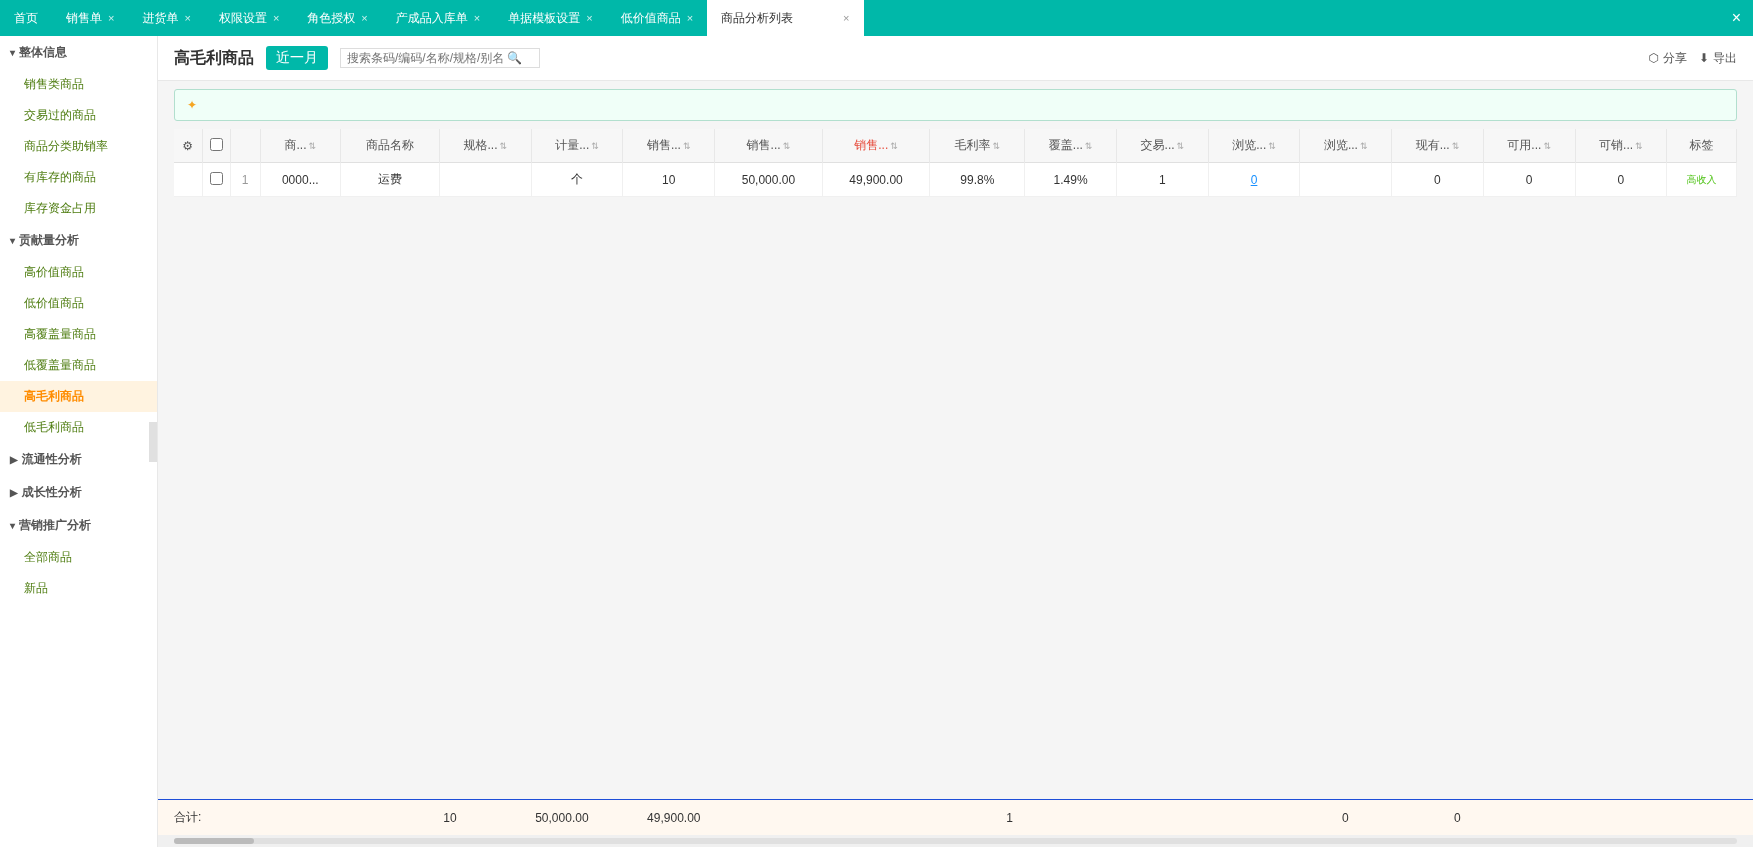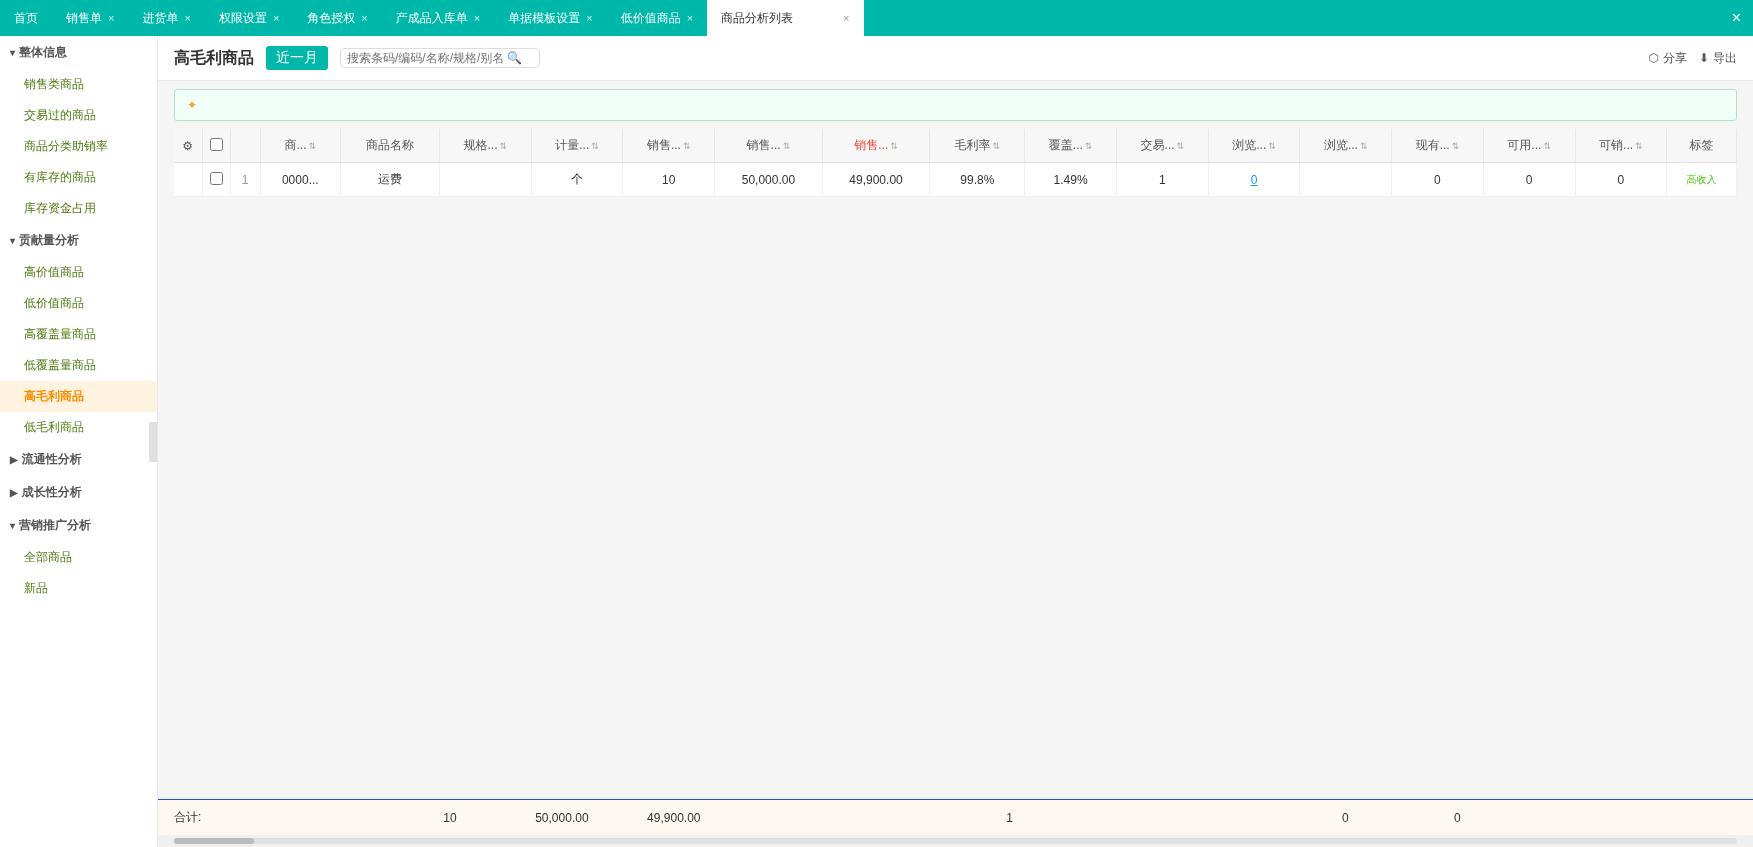--- a/index.html
+++ b/index.html
@@ -123,21 +123,21 @@
       border: none;
       border-radius: 3px;
       padding: 3px 10px;
       cursor: pointer;
       font-size: 14px;
     }
     .search-box {
       display: flex;
       align-items: center;
       border: 1px solid #ddd;
-      border-radius: 5px;
+      border-radius: 0;
       padding: 2px 6px;
       background: #fff;
       flex: 0 0 200px;
     }
     .search-box input {
       border: none;
       outline: none;
       font-size: 12px;
       color: #999;
       width: 160px;

